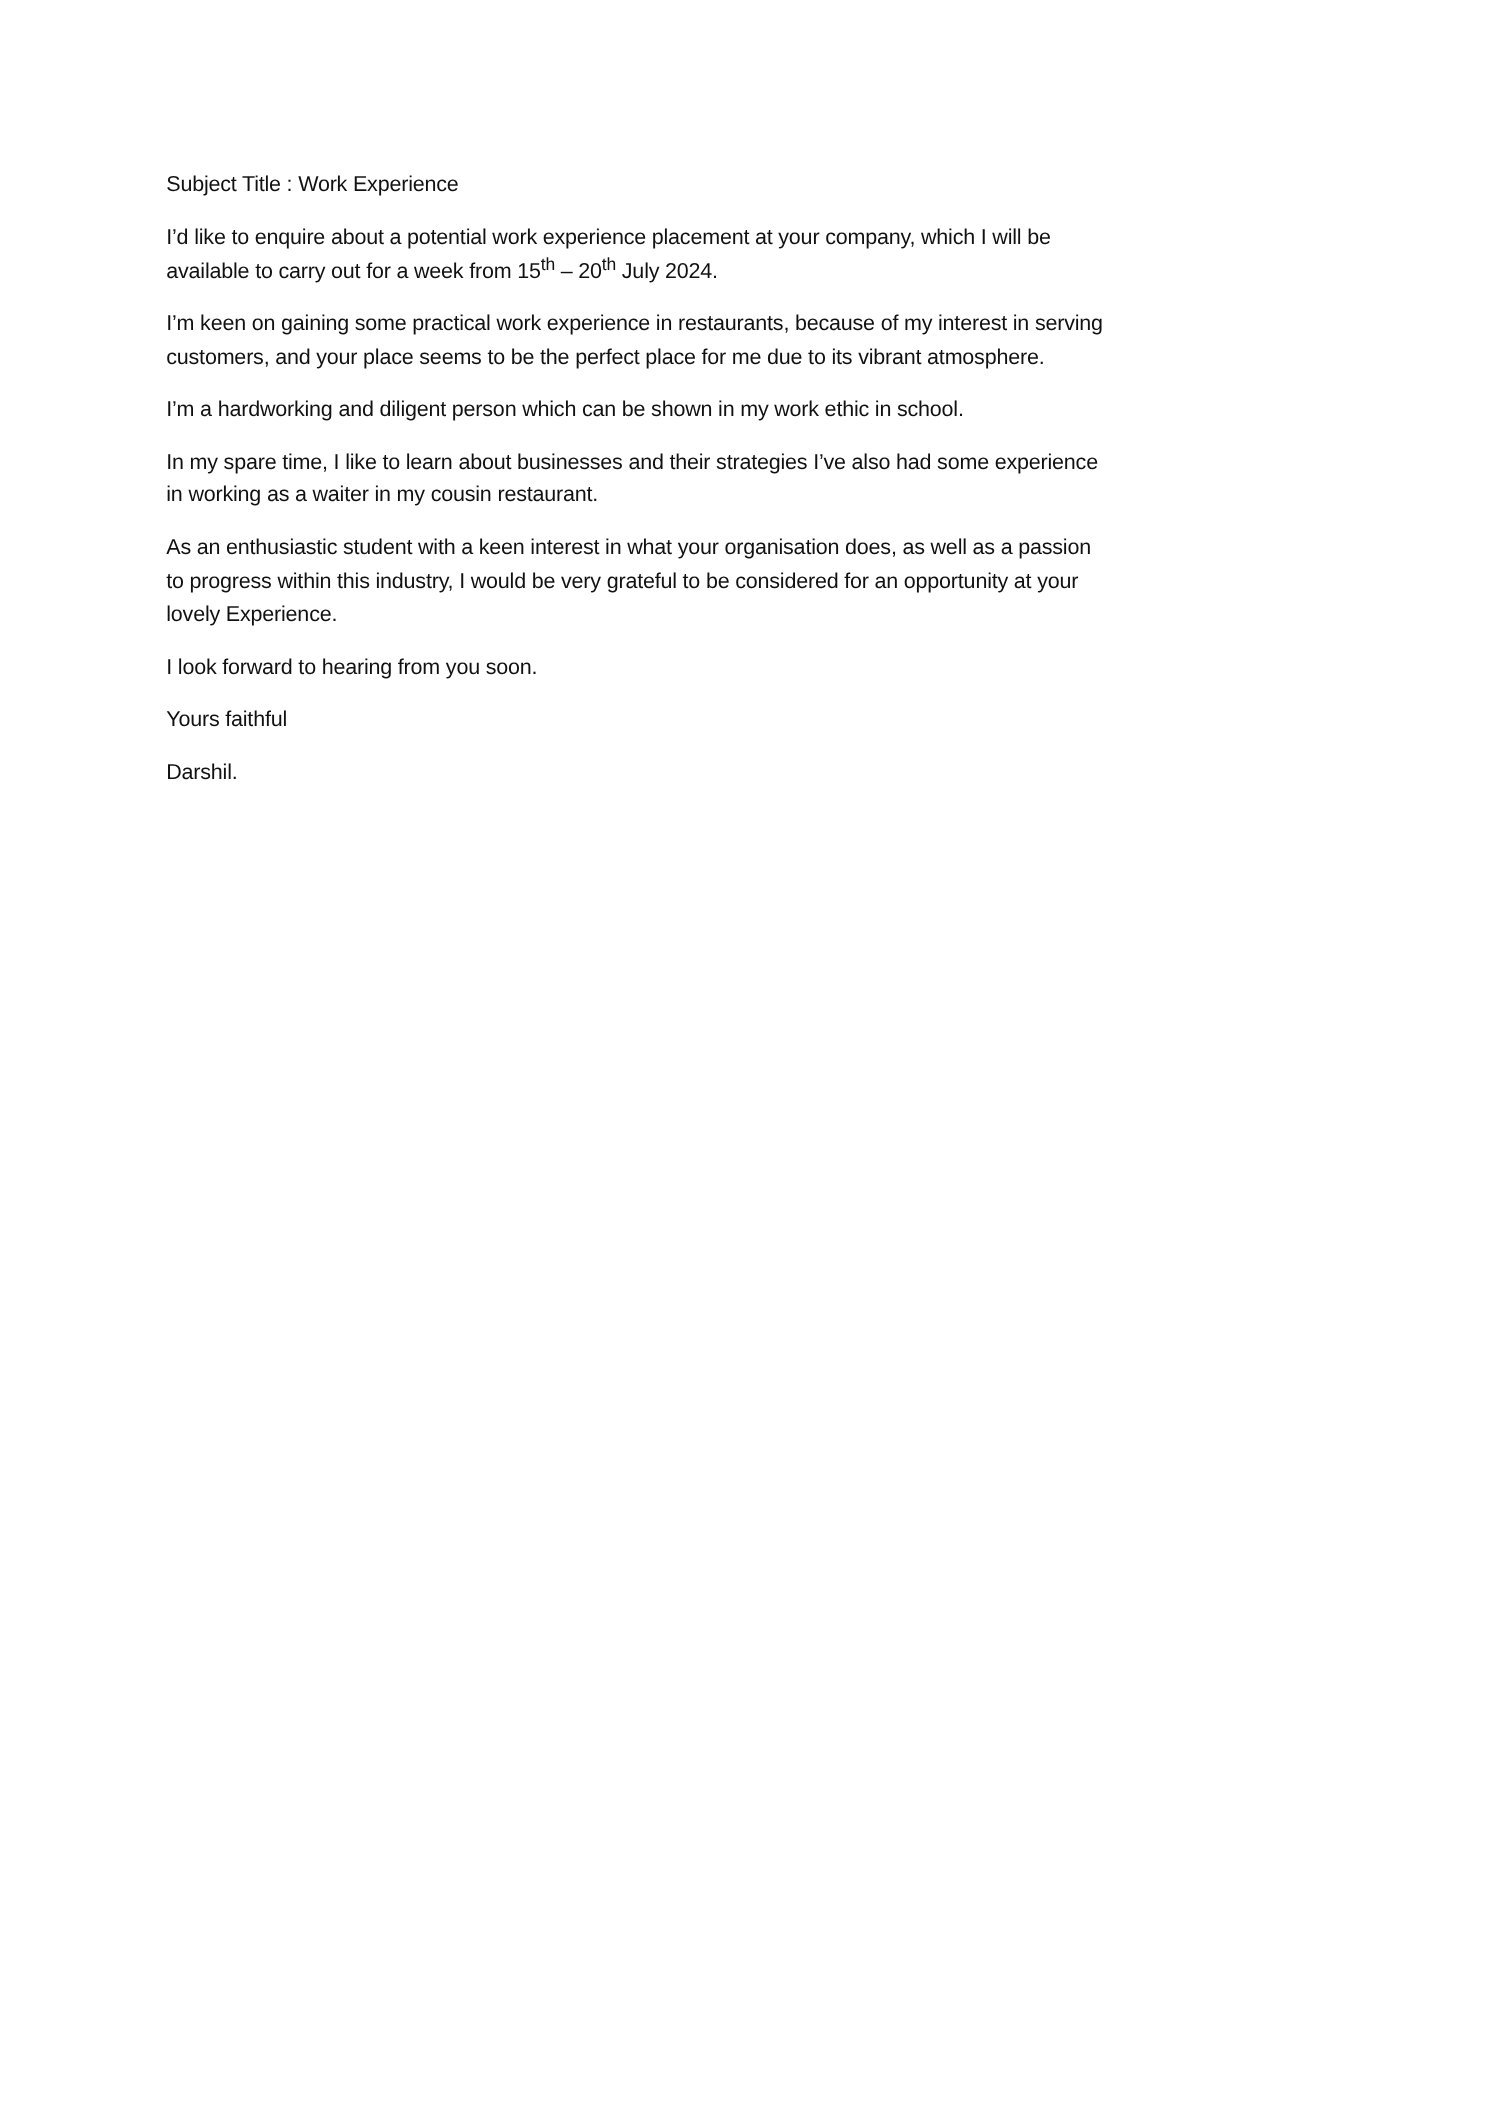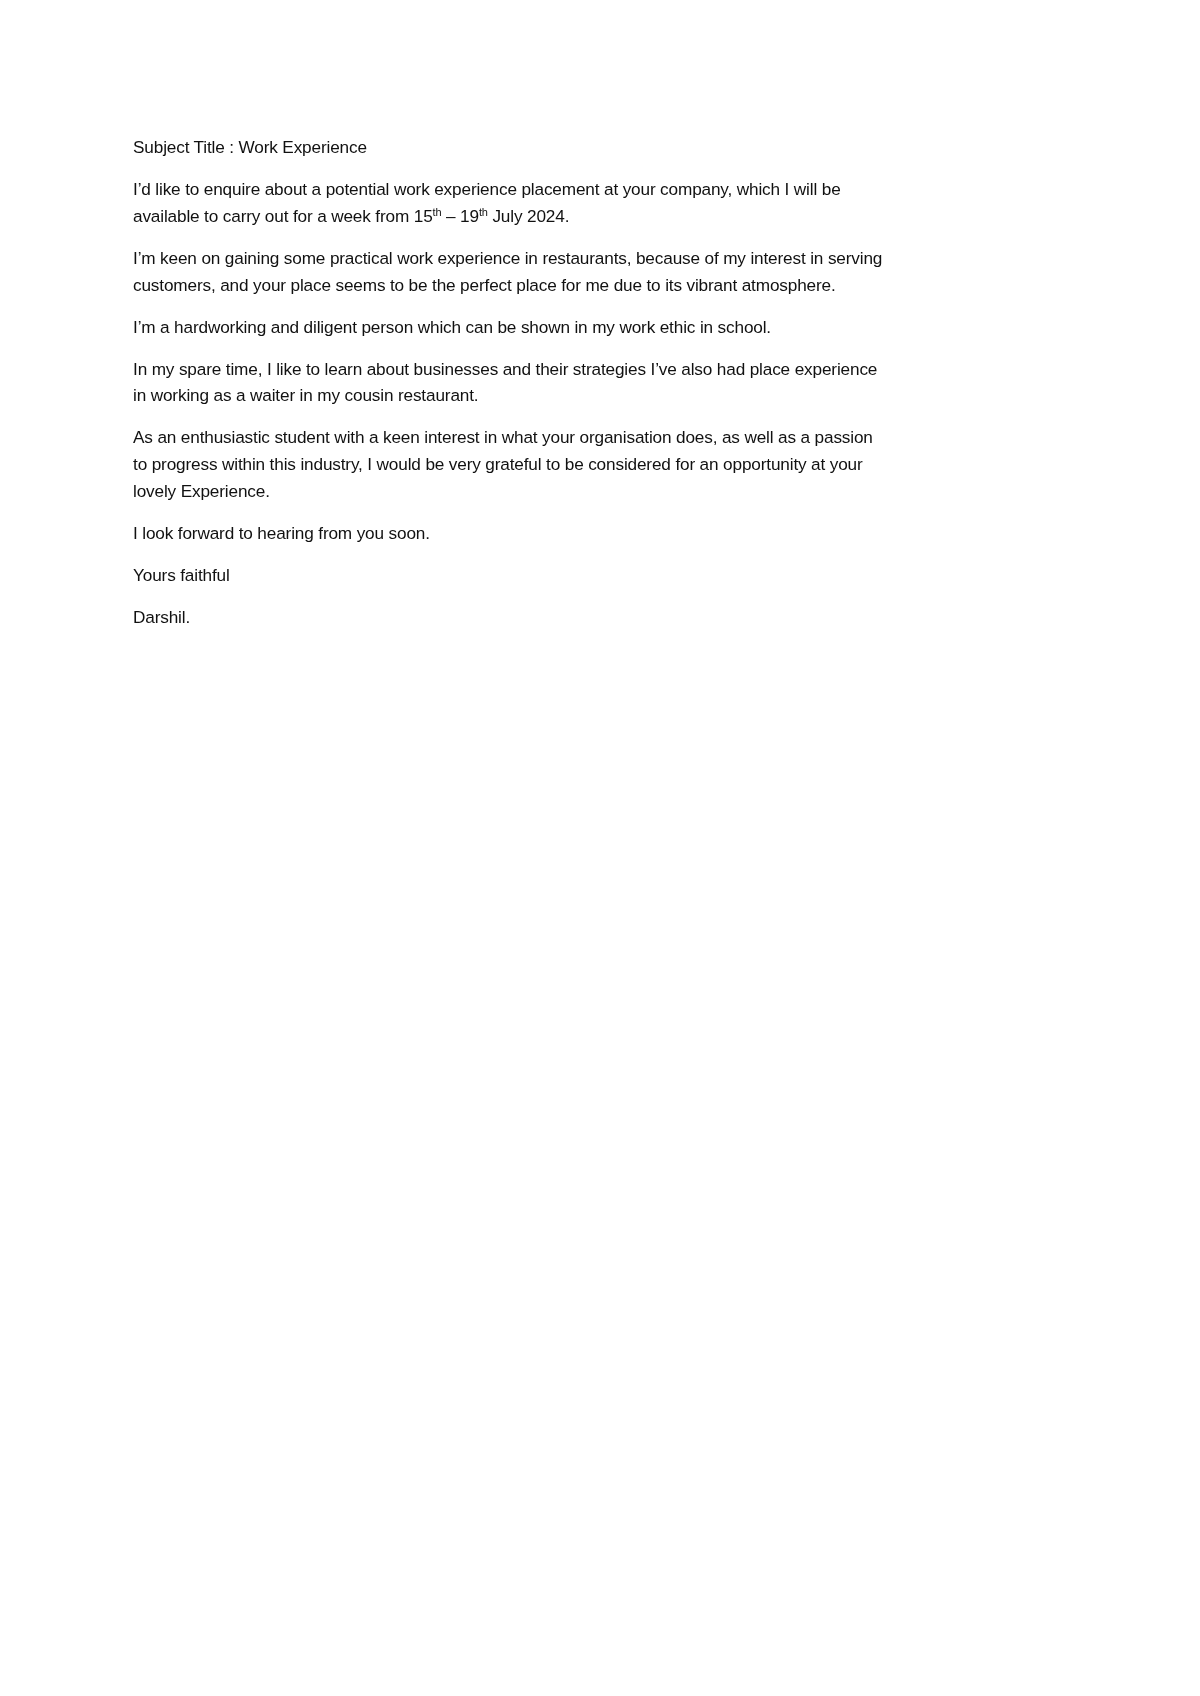--- a/index.html
+++ b/index.html
@@ -34,53 +34,53 @@
     }
     .para {
       margin: 0 0 15.2px 0;
       white-space: normal;
     }
     .line {
       display: block;
       white-space: nowrap;
     }
     sup {
-      font-size: 11px;
+      font-size: 14px;
       line-height: 0;
       vertical-align: 6px;
     }
   </style>
 </head>
 <body>
 
 <div class="page">
   <div class="content">
 
     <p class="para">
       <span class="line">Subject Title : Work Experience</span>
     </p>
 
 
 
     <p class="para">
       <span class="line">I’d like to enquire about a potential work experience placement at your company, which I will be</span>
-      <span class="line"><span>available to carry out for a week from 15</span><sup>th</sup><span> – 19</span><sup>th</sup><span> July 2024.</span></span>
+      <span class="line"><span>available to carry out for a week from 15</span><sup>th</sup><span> – 20</span><sup>th</sup><span> July 2024.</span></span>
     </p>
 
     <p class="para">
       <span class="line">I’m keen on gaining some practical work experience in restaurants, because of my interest in serving</span>
       <span class="line">customers, and your place seems to be the perfect place for me due to its vibrant atmosphere.</span>
     </p>
 
     <p class="para">
       <span class="line">I’m a hardworking and diligent person which can be shown in my work ethic in school.</span>
     </p>
 
     <p class="para">
-      <span class="line">In my spare time, I like to learn about businesses and their strategies I’ve also had place experience</span>
+      <span class="line">In my spare time, I like to learn about businesses and their strategies I’ve also had some experience</span>
       <span class="line">in working as a waiter in my cousin restaurant.</span>
     </p>
 
     <p class="para">
       <span class="line">As an enthusiastic student with a keen interest in what your organisation does, as well as a passion</span>
       <span class="line">to progress within this industry, I would be very grateful to be considered for an opportunity at your</span>
       <span class="line">lovely Experience.</span>
     </p>
 
     <p class="para">

